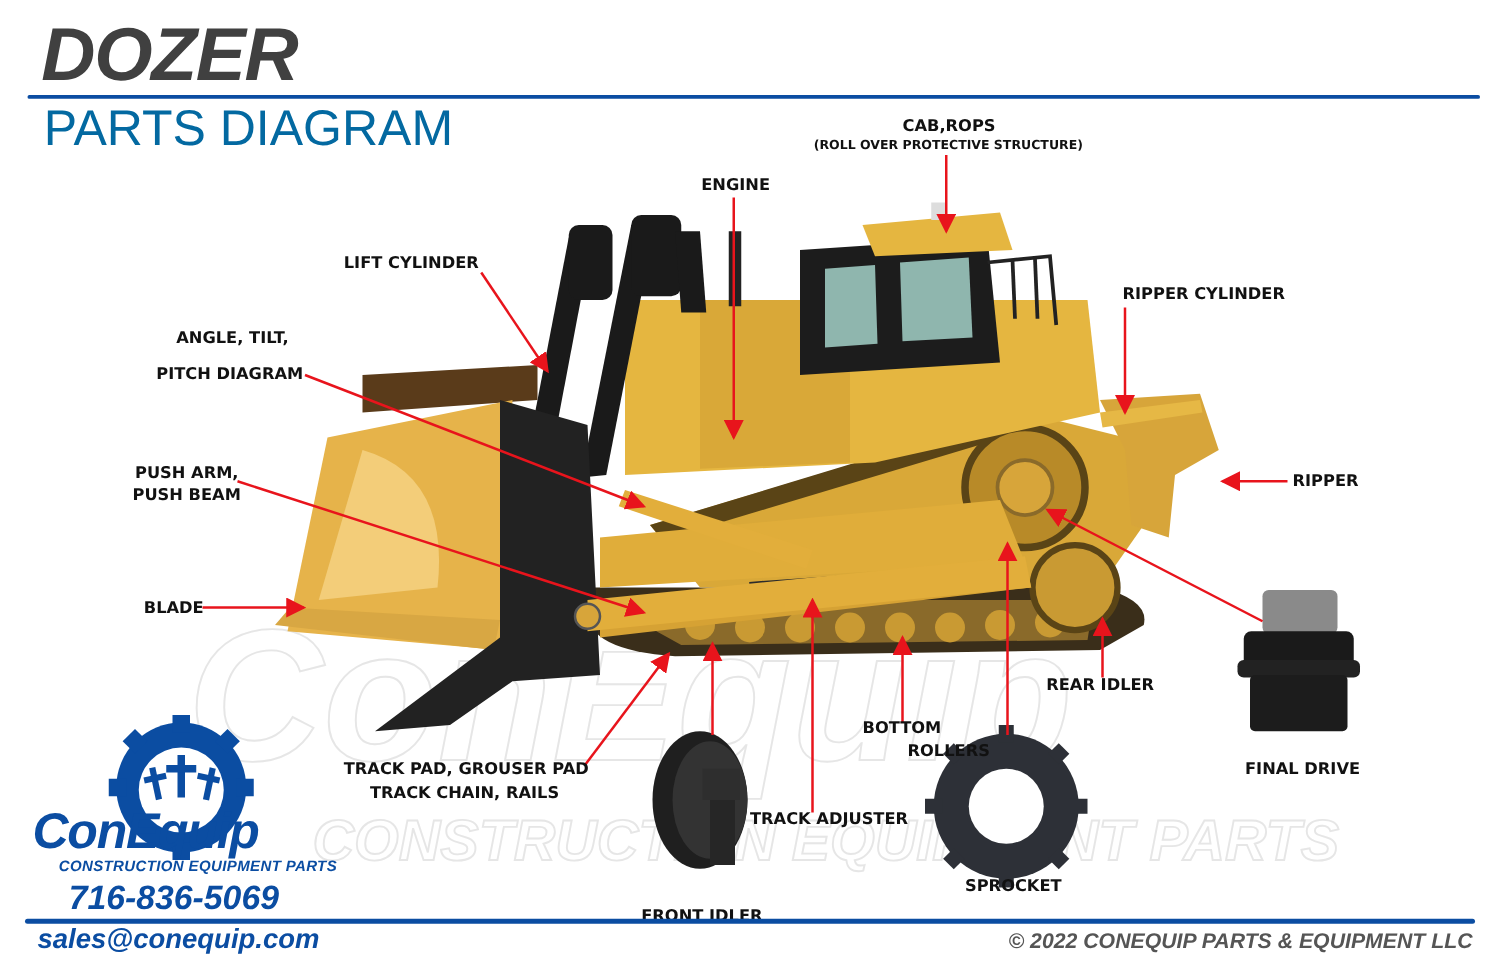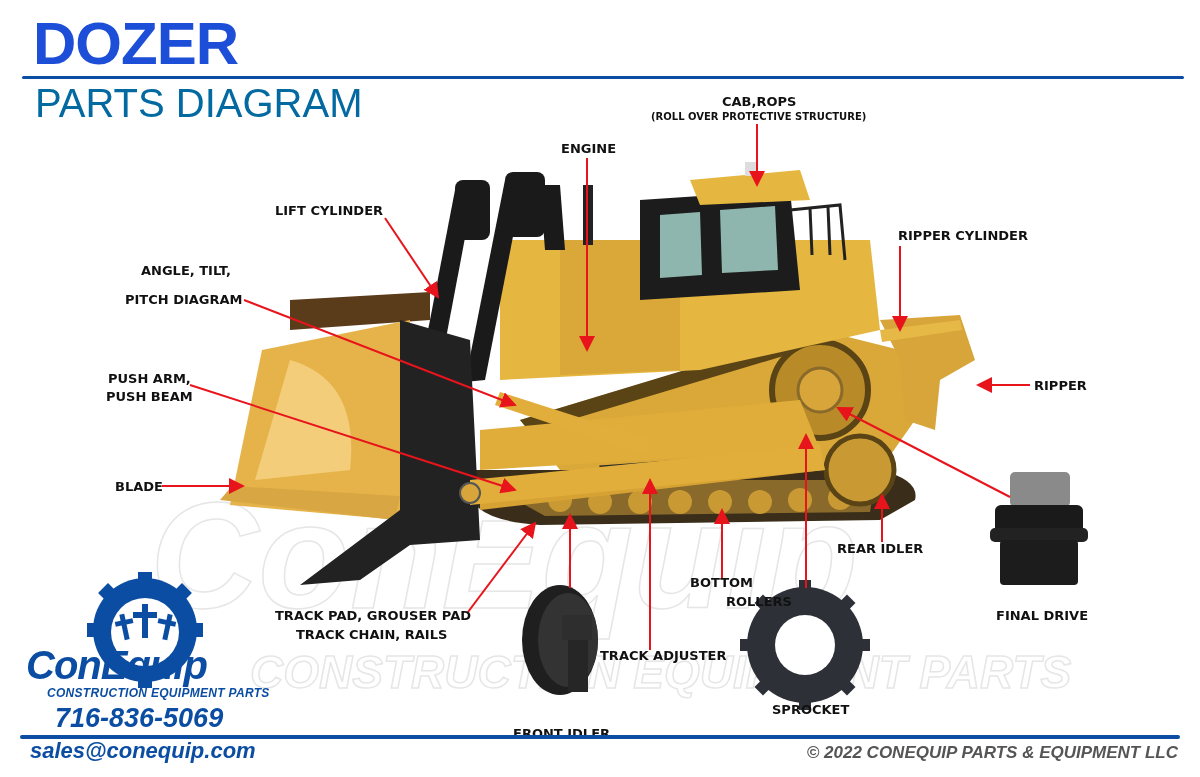--- a/index.html
+++ b/index.html
@@ -1,17 +1,17 @@
 <!DOCTYPE html>
 <html><head>
 <meta charset="utf-8">
 <style>
   html, body { margin: 0; padding: 0; }
   body { width: 1200px; height: 777px; position: relative; overflow: hidden; background: #ffffff; font-family: "DejaVu Sans", sans-serif; }
-  .title { position: absolute; left: 33px; top: 14px; font-family: "Liberation Sans", sans-serif; font-weight: 700; font-size: 60px; line-height: 60px; color: #1d4ed8; letter-spacing: -1px; }
+  .title { position: absolute; left: 33px; top: 14px; font-family: "Liberation Sans", sans-serif; font-weight: 700; font-size: 60px; line-height: 60px; color: #404040; letter-spacing: -1px; font-style: italic; }
   .subtitle { position: absolute; left: 35px; top: 82px; font-family: "Liberation Sans", sans-serif; font-size: 40px; line-height: 42px; color: #0369a1; }
   .rule-top { position: absolute; left: 22px; top: 76px; width: 1162px; height: 3px; background: #0b4da2; border-radius: 2px; }
   .rule-bottom { position: absolute; left: 20px; top: 735px; width: 1160px; height: 4px; background: #0b4da2; border-radius: 2px; }
   .lbl { position: absolute; font-family: "DejaVu Sans", sans-serif; font-size: 13px; font-weight: 600; color: #111; line-height: 19px; white-space: nowrap; }
   .lbl.center { text-align: center; }
   .lbl.small { font-size: 10px; font-weight: 700; line-height: 12px; }
   .footer-copy { position: absolute; right: 22px; top: 743px; font-family: "Liberation Sans", sans-serif; font-style: italic; font-weight: 700; font-size: 17px; color: #555; }
   .phone { position: absolute; left: 55px; top: 703px; font-family: "Liberation Sans", sans-serif; font-style: italic; font-weight: 700; font-size: 27px; color: #0b4da2; }
   .email { position: absolute; left: 30px; top: 738px; font-family: "Liberation Sans", sans-serif; font-style: italic; font-weight: 700; font-size: 22px; color: #0b4da2; }
   .brand { position: absolute; left: 26px; top: 643px; font-family: "Liberation Sans", sans-serif; font-style: italic; font-weight: 900; font-size: 40px; color: #0b4da2; letter-spacing: -1px; }

